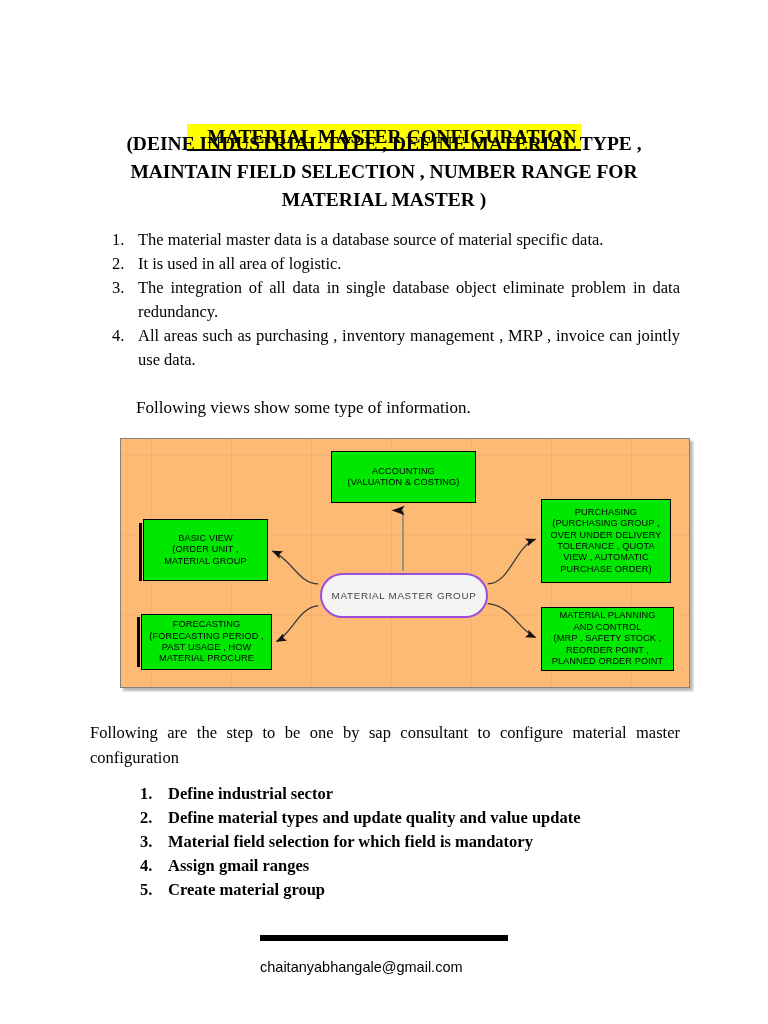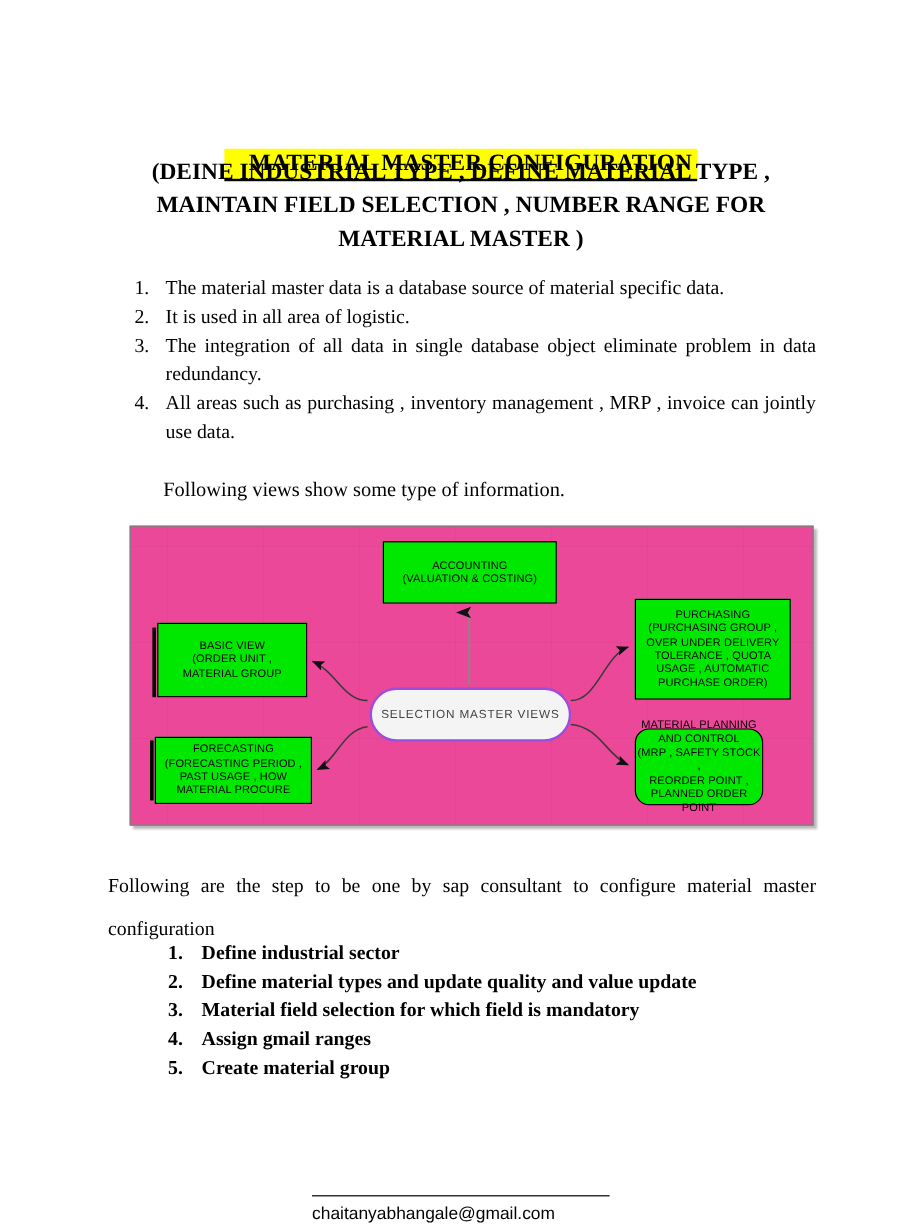--- a/index.html
+++ b/index.html
@@ -86,25 +86,25 @@
     position: absolute;
     left: 136px;
     top: 396px;
     font-size: 17px;
     line-height: 24px;
   }
 
   
   .diagram-frame {
     position: absolute;
-    left: 108px;
+    left: 120px;
     top: 438px;
     width: 570px;
     height: 250px;
-    background: #ec4899;
+    background: #fdba74;
     border: 1.5px solid #808080;
     box-shadow: 3px 3px 2px rgba(0,0,0,0.28);
     box-sizing: border-box;
     overflow: hidden;
   }
   .grid-layer {
     position: absolute;
     inset: 0;
     background-image:
       linear-gradient(to right, rgba(0,0,0,0.045) 1px, transparent 1px),
@@ -134,21 +134,21 @@
     align-items: center;
     justify-content: center;
     white-space: pre-line;
     letter-spacing: 0.1px;
   }
 
   .node-accounting { left: 210px; top: 12px; width: 145px; height: 52px; }
   .node-basic      { left: 22px;  top: 80px;  width: 125px; height: 62px; }
   .node-forecast   { left: 20px;  top: 175px; width: 131px; height: 56px; }
   .node-purchasing { left: 420px; top: 60px;  width: 130px; height: 84px; }
-  .node-planning   { left: 420px; top: 168px; width: 107px; height: 64px; border-radius: 12px; }
+  .node-planning   { left: 420px; top: 168px; width: 133px; height: 64px; }
 
   .left-tick {
     position: absolute;
     width: 3px;
     background: #000;
   }
   .tick-basic    { left: 18px; top: 84px;  height: 58px; }
   .tick-forecast { left: 16px; top: 178px; height: 50px; }
 
   .center-node {
@@ -170,21 +170,21 @@
     color: #444444;
   }
 
   
   .steps-para {
     position: absolute;
     left: 90px;
     top: 720px;
     width: 590px;
     font-size: 16.5px;
-    line-height: 36px;
+    line-height: 25px;
     text-align: justify;
   }
 
   .steps-list {
     position: absolute;
     left: 140px;
     top: 782px;
     width: 520px;
     list-style: none;
     margin: 0;
@@ -200,24 +200,24 @@
   .steps-list li .num {
     position: absolute;
     left: 0;
     top: 0;
   }
 
   
   .footer {
     position: absolute;
     left: 260px;
-    top: 996px;
+    top: 935px;
     width: 248px;
-    border-top: 1px solid #000000;
-    padding-top: 7px;
+    border-top: 6px solid #000000;
+    padding-top: 18px;
     font-family: "Liberation Sans", "DejaVu Sans", sans-serif;
     font-size: 14.5px;
     color: #000000;
     text-align: left;
   }
 </style>
 </head>
 <body>
 
 <div class="page">
@@ -272,30 +272,30 @@
     <div class="left-tick tick-forecast"></div>
     <div class="node node-forecast">FORECASTING
 (FORECASTING PERIOD ,
 PAST USAGE , HOW
 MATERIAL PROCURE</div>
 
     <div class="node node-purchasing">PURCHASING
 (PURCHASING GROUP ,
 OVER UNDER DELIVERY
 TOLERANCE , QUOTA
-USAGE , AUTOMATIC
+VIEW , AUTOMATIC
 PURCHASE ORDER)</div>
 
     <div class="node node-planning">MATERIAL PLANNING
 AND CONTROL
 (MRP , SAFETY STOCK ,
 REORDER POINT ,
 PLANNED ORDER POINT</div>
 
-    <div class="center-node">SELECTION MASTER VIEWS</div>
+    <div class="center-node">MATERIAL MASTER GROUP</div>
   </div>
 
   <div class="steps-para">Following are the step to be one by sap consultant to configure material master configuration</div>
 
   <ul class="steps-list">
     <li><span class="num">1.</span><span>Define industrial sector</span></li>
     <li><span class="num">2.</span><span>Define material types and update quality and value update</span></li>
     <li><span class="num">3.</span><span>Material field selection for which field is mandatory</span></li>
     <li><span class="num">4.</span><span>Assign gmail ranges</span></li>
     <li><span class="num">5.</span><span>Create material group</span></li>

